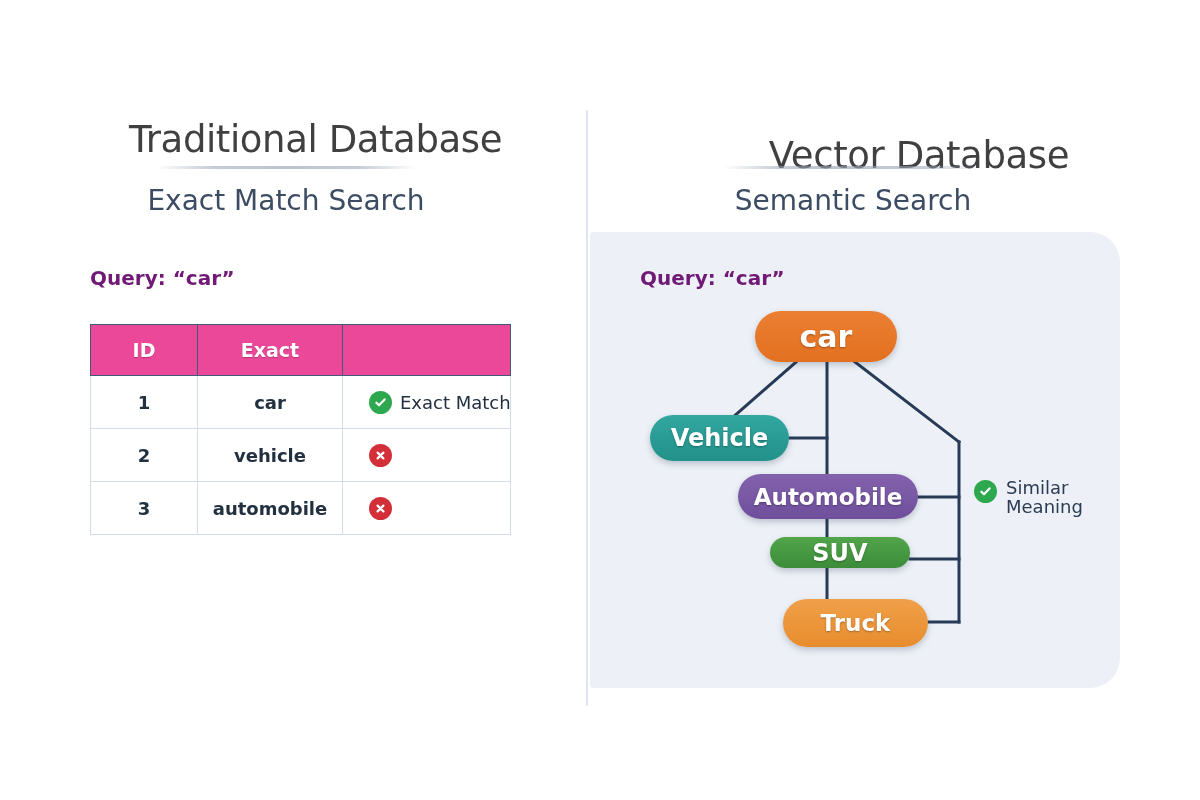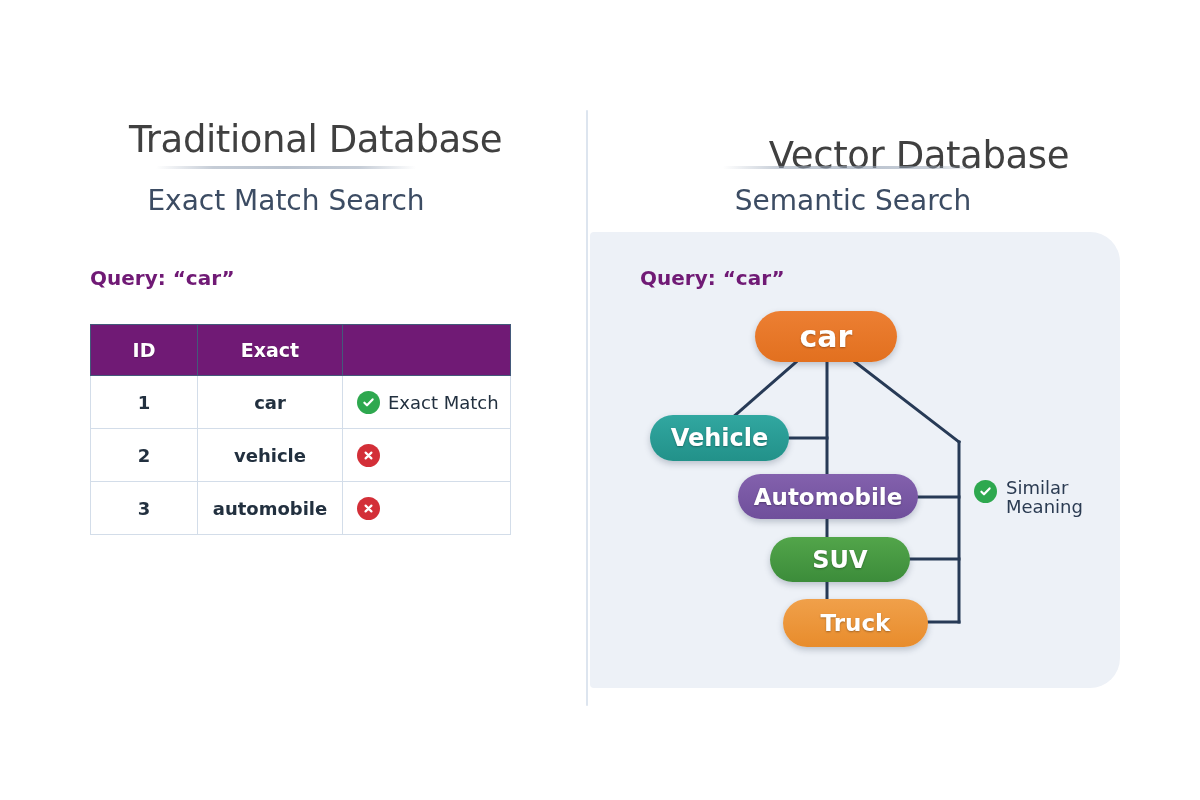--- a/index.html
+++ b/index.html
@@ -66,21 +66,21 @@
   
   #db-table {
     position: absolute;
     left: 90px;
     top: 324px;
     width: 420px;
     border-collapse: collapse;
     table-layout: fixed;
   }
   #db-table th {
-    background: #701a75;
+    background: #ec4899;
     color: #ffffff;
     font-size: 19px;
     font-weight: bold;
     height: 48px;
     text-align: center;
     border: 1px solid #43597a;
     text-shadow: 0 1px 1px rgba(0,0,0,0.25);
   }
   #db-table td {
     height: 50px;
@@ -89,21 +89,21 @@
     color: #22303f;
     text-align: center;
     background: #ffffff;
     border: 1px solid #d3dde9;
   }
   #db-table .col-id    { width: 107px; }
   #db-table .col-word  { width: 145px; }
   #db-table .col-stat  { width: 168px; }
   #db-table td.status-cell {
     text-align: center;
-    padding-left: 14px;
+    padding-left: 26px;
     font-weight: normal;
   }
   .status-inner {
     display: flex;
     align-items: center;
     gap: 8px;
   }
   .status-text {
     font-size: 18px;
     font-weight: normal;
@@ -165,21 +165,21 @@
     left: 650px; top: 415px; width: 139px; height: 46px;
     font-size: 24px;
     background: linear-gradient(180deg, #31a7a0 0%, #229189 100%);
   }
   #node-automobile {
     left: 738px; top: 474px; width: 180px; height: 45px;
     font-size: 23px;
     background: linear-gradient(180deg, #8361ad 0%, #6f4f9b 100%);
   }
   #node-suv {
-    left: 770px; top: 537px; width: 140px; height: 45px;
+    left: 770px; top: 537px; width: 140px; height: 31px;
     font-size: 24px;
     background: linear-gradient(180deg, #52a54a 0%, #3c8c3a 100%);
   }
   #node-truck {
     left: 783px; top: 599px; width: 145px; height: 48px;
     font-size: 23px;
     background: linear-gradient(180deg, #f0a04a 0%, #e88c2c 100%);
   }
 
   #legend {

